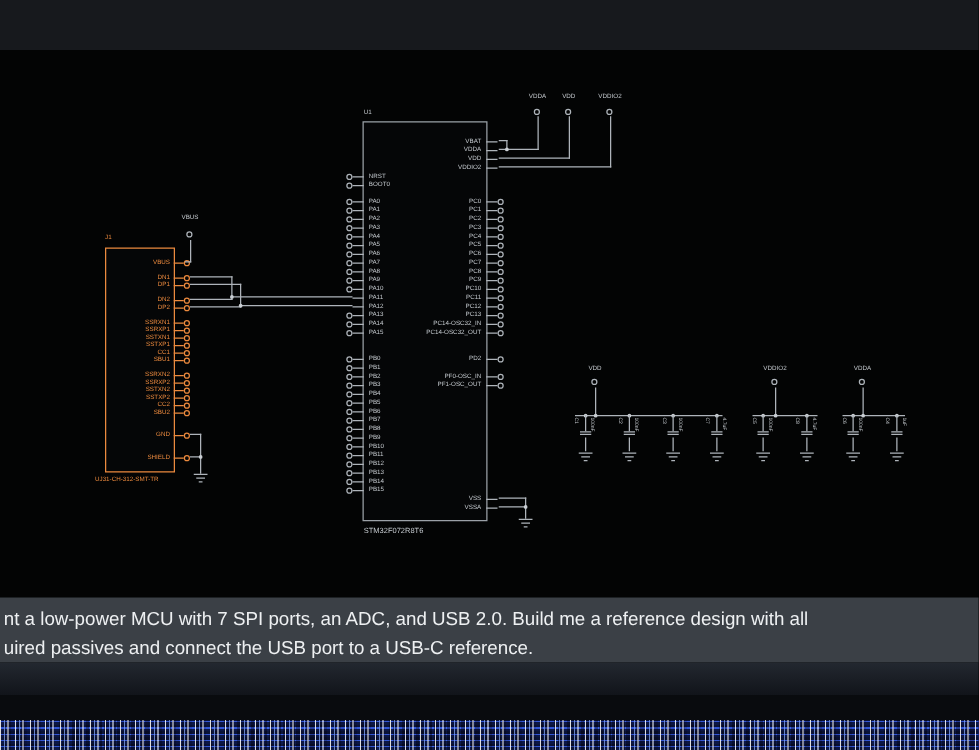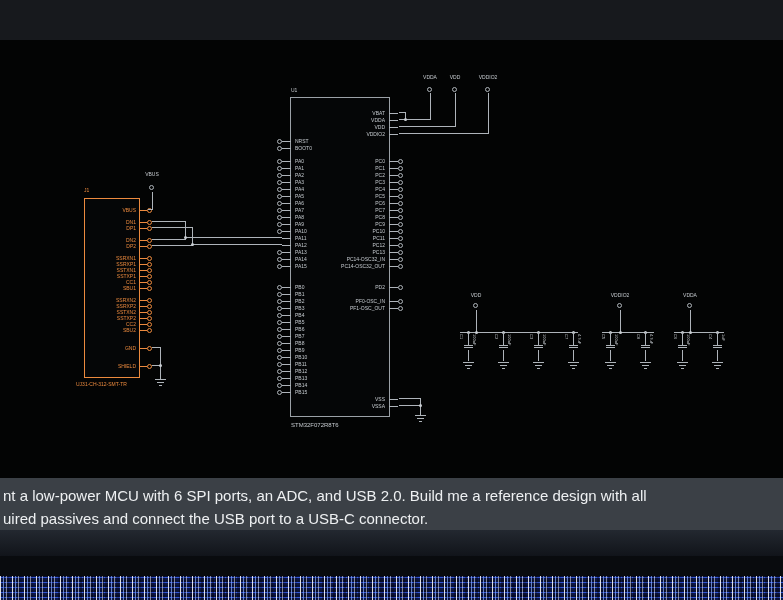--- a/index.html
+++ b/index.html
@@ -317,19 +317,19 @@
       <div class="gsym" style="left: 712px; top: 322px; width: 11px; height: 8px;">
         <div class="gbar" style="left: 0px; top: 0px; width: 11px; height: 1px;"></div>
         <div class="gbar" style="left: 2px; top: 3px; width: 7px; height: 1px;"></div>
         <div class="gbar" style="left: 4px; top: 6px; width: 3px; height: 1px;"></div>
       </div>
       <div class="cap-label" style="left: 708px; top: 294px;">C4</div>
       <div class="cap-label" style="left: 721px; top: 294px;">1uF</div>
     </div>
 
   <div class="chat">
-    <div class="chat-line">nt a low-power MCU with 6 SPI ports, an ADC, and USB 2.0. Build me a reference design with all</div>
-    <div class="chat-line">uired passives and connect the USB port to a USB-C connector.</div>
+    <div class="chat-line">nt a low-power MCU with 7 SPI ports, an ADC, and USB 2.0. Build me a reference design with all</div>
+    <div class="chat-line">uired passives and connect the USB port to a USB-C reference.</div>
   </div>
   <div class="band1"></div>
   <div class="band2"></div>
   <div class="noise"></div>
 </div>
 
 </body></html>

